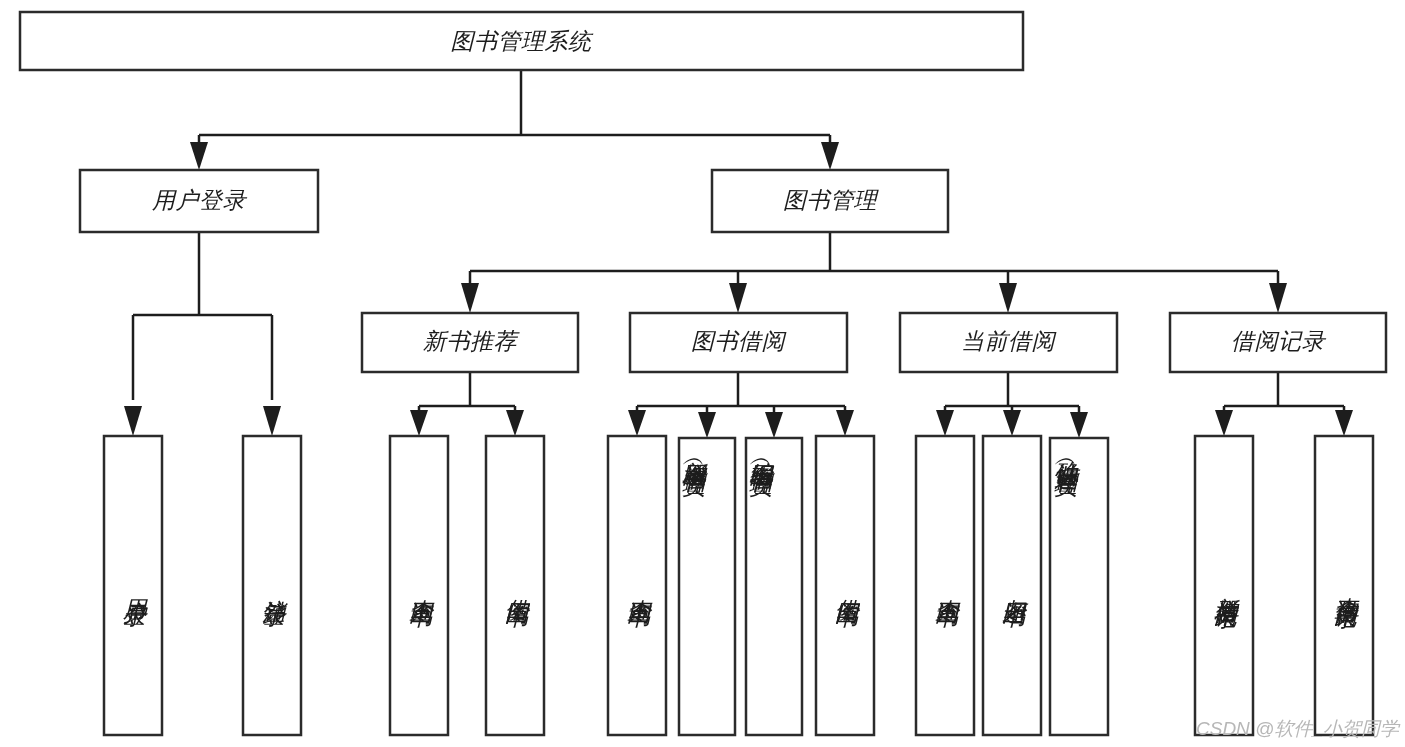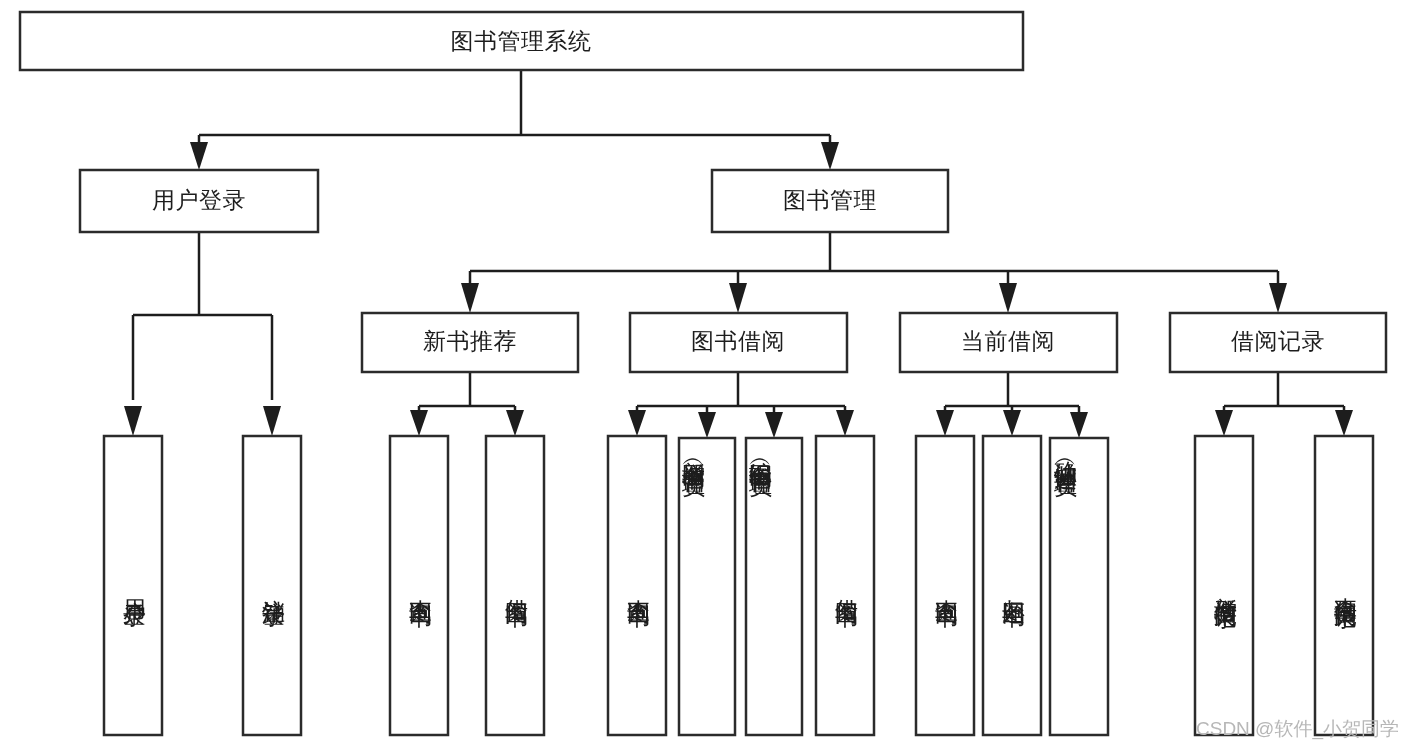--- a/index.html
+++ b/index.html
@@ -11,20 +11,21 @@
     width: 1405px;
     height: 747px;
     font-family: "Liberation Sans", "DejaVu Sans", sans-serif;
     overflow: hidden;
     position: relative;
   }
   #diagram-root {
     position: relative;
     width: 1261px;
     height: 747px;
+    font-style: italic;
   }
   svg.diagram-canvas {
     position: absolute;
     left: 0;
     top: 0;
     width: 1405px;
     height: 747px;
     display: block;
   }
   .node-box {

